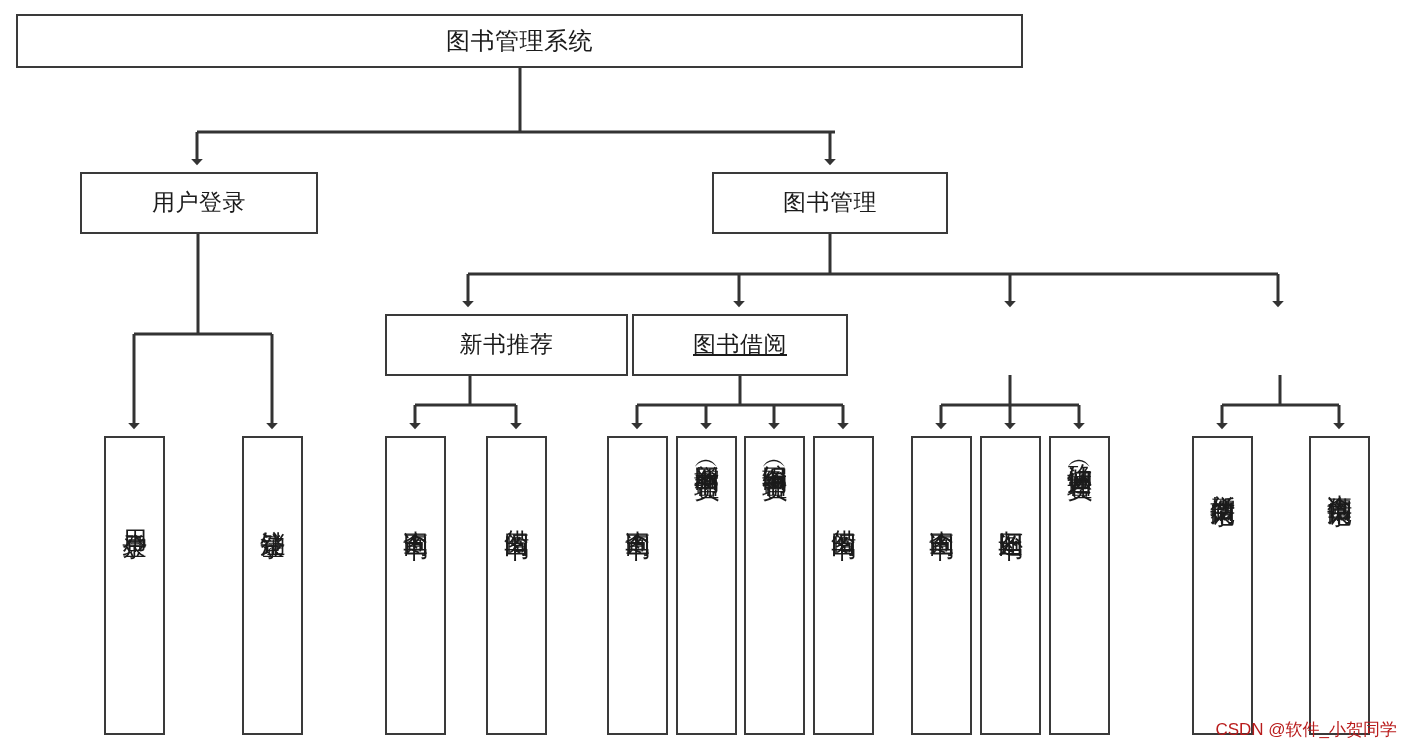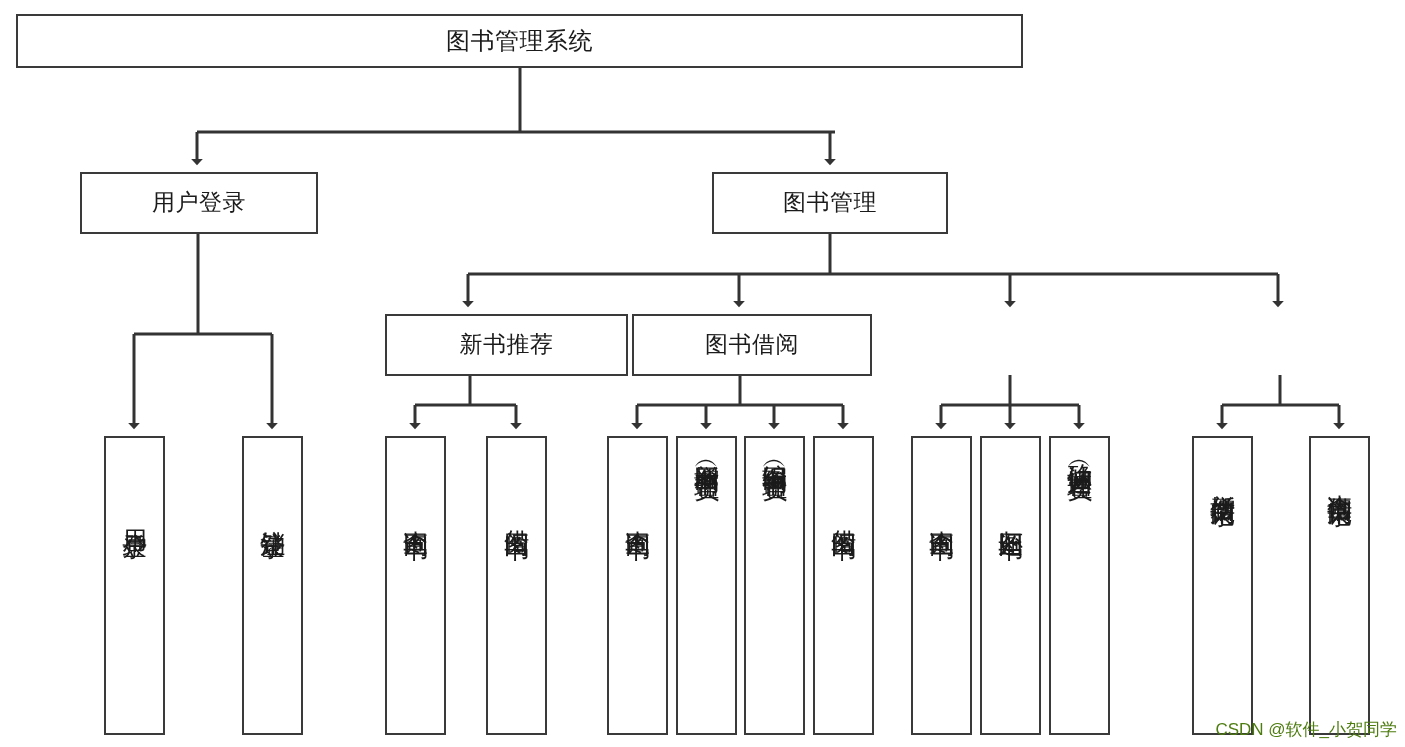--- a/index.html
+++ b/index.html
@@ -59,21 +59,21 @@
     text-orientation: upright;
     font-size: 25px;
     line-height: 1.02;
     letter-spacing: 2px;
   }
   .watermark {
     position: absolute;
     right: 8px;
     bottom: 6px;
     font-size: 17px;
-    color: #4d7c0f;
+    color: #b91c1c;
     z-index: 5;
     white-space: nowrap;
     font-family: "Liberation Sans", "DejaVu Sans", sans-serif;
   }
 </style>
 </head>
 <body>
 
 <div id="canvas">
 
@@ -134,21 +134,21 @@
   <div class="node h" style="left:80px; top:172px; width:238px; height:62px;">
     <span class="label">用户登录</span>
   </div>
   <div class="node h" style="left:712px; top:172px; width:236px; height:62px;">
     <span class="label">图书管理</span>
   </div>
 
   <div class="node h" style="left:362px; top:314px; width:243px; height:62px;margin-left:23px;">
     <span class="label">新书推荐</span>
   </div>
-  <div class="node h" style="left:632px; top:314px; width:240px; height:62px;">
+  <div class="node h" style="left:632px; top:314px; width:216px; height:62px;text-decoration:underline;">
     <span class="label">图书借阅</span>
   </div>
 
   <div class="node v" style="left:104px; top:436px; width:61px; height:299px; padding-top:72px;">
     <span class="label">用户登录</span>
   </div>
   <div class="node v" style="left:242px; top:436px; width:61px; height:299px; padding-top:72px;">
     <span class="label">注销登录</span>
   </div>
 

